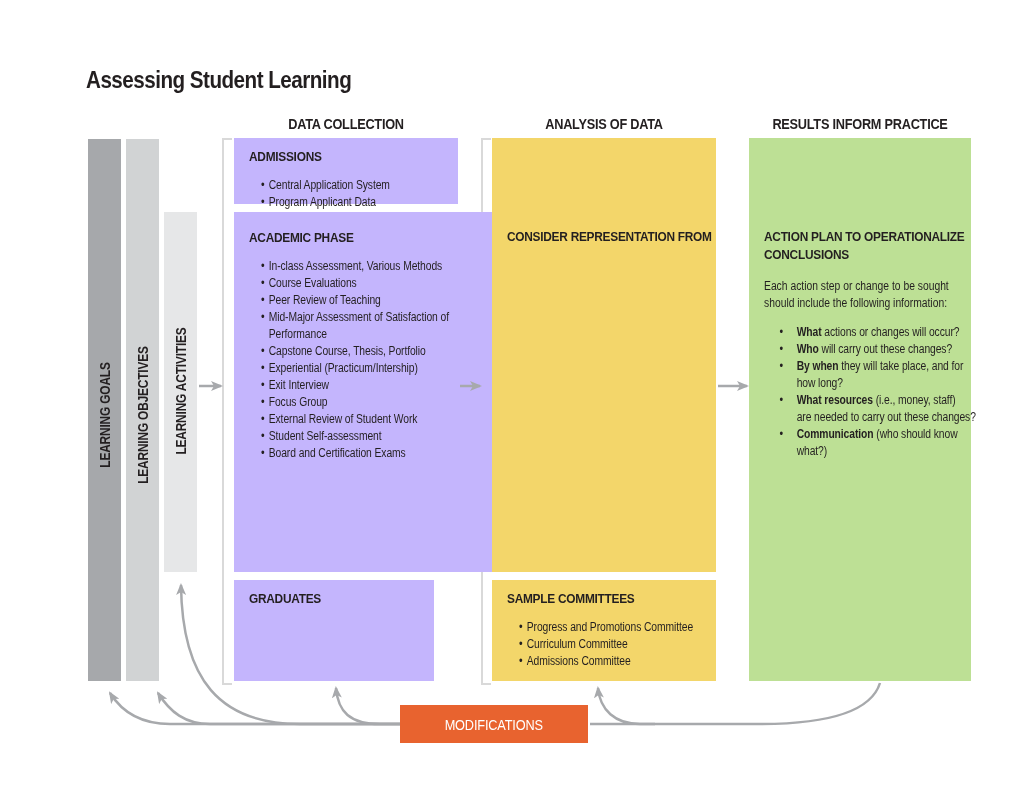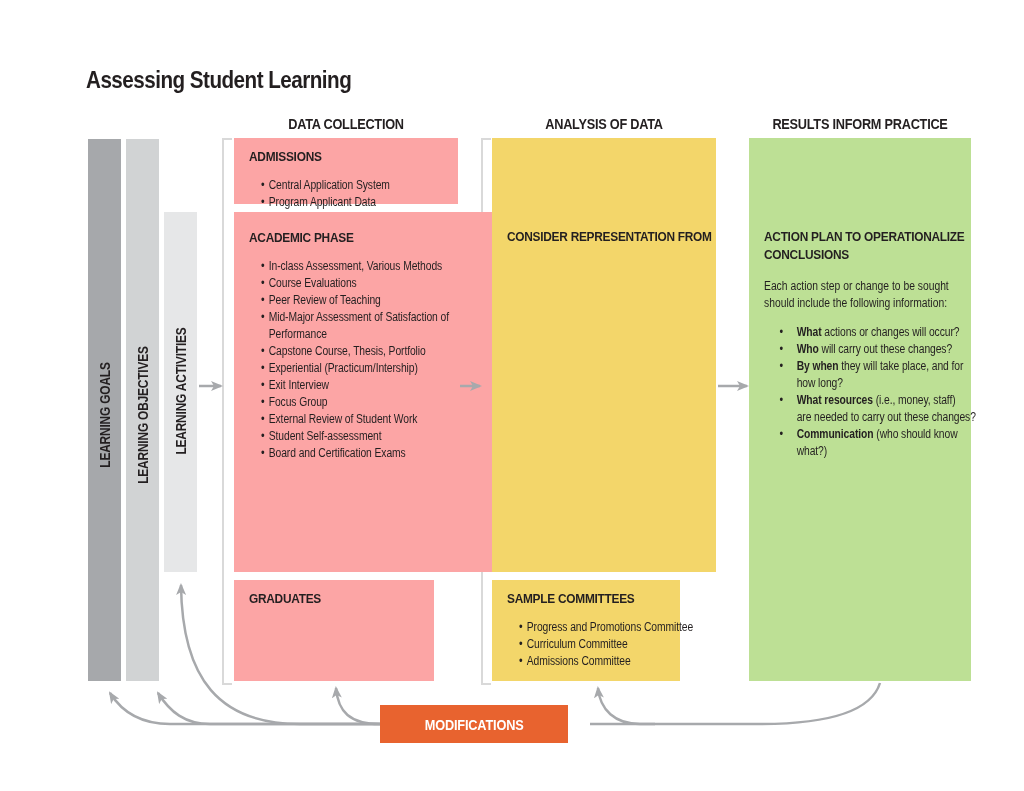--- a/index.html
+++ b/index.html
@@ -13,30 +13,30 @@
   .vbar { display:flex; align-items:center; justify-content:center; }
   .vlabel { transform:rotate(-90deg) scaleX(0.85); white-space:nowrap; font-size:14px; font-weight:bold;
             letter-spacing:-0.2px; }
   .box { box-sizing:border-box; padding:10px 15px; font-size:12px; line-height:17px; }
   .box .hd { font-size:13.5px; font-weight:bold; letter-spacing:-0.3px; transform:scaleX(0.88);
              transform-origin:left; white-space:nowrap; margin-bottom:1px; }
   .box ul { list-style:none; margin:12px; padding:0; }
   .box li { position:relative; padding-left:9px; transform:scaleX(0.86); transform-origin:left;
             white-space:nowrap; letter-spacing:-0.1px; }
   .box li::before { content:"•"; position:absolute; left:0; }
-  .blue { background:#fca5a5; }
+  .blue { background:#c4b5fd; }
   .yellow { background:#f3d66a; }
   .green { background:#bde095; }
   .bracket { border:2px solid #d9d9d9; border-right:none; width:8px; }
   .green .para { transform:scaleX(0.86); transform-origin:left; white-space:nowrap; font-size:12px; line-height:17px; margin-top:14px; }
   .green ul.act li { padding-left:24px; }
   .green ul.act li::before { left:4px; }
   .green ul.act li .cont { display:block; }
-  .mod-btn { left:380px; top:705px; width:188px; height:38px; background:#e8632f; color:#fff;
-             display:flex; align-items:center; justify-content:center; font-weight:bold; font-size:15px; }
+  .mod-btn { left:400px; top:705px; width:188px; height:38px; background:#e8632f; color:#fff;
+             display:flex; align-items:center; justify-content:center; font-weight:normal; font-size:15px; }
   .mod-btn span { transform:scaleX(0.85); white-space:nowrap; letter-spacing:-0.2px; }
   svg.arrows { position:absolute; left:0; top:0; }
 </style>
 </head>
 <body>
 
 <div class="abs title">Assessing Student Learning</div>
 
 <div class="abs col-head" style="left:234px;width:224px;">DATA COLLECTION</div>
 <div class="abs col-head" style="left:492px;width:224px;">ANALYSIS OF DATA</div>
@@ -82,21 +82,21 @@
 </div>
 
 <div class="abs box blue" style="left:234px;top:580px;width:200px;height:101px;">
   <div class="hd">GRADUATES</div>
 </div>
 
 <div class="abs box yellow" style="left:492px;top:138px;width:224px;height:434px;padding-top:90px;">
   <div class="hd">CONSIDER REPRESENTATION FROM</div>
 </div>
 
-<div class="abs box yellow" style="left:492px;top:580px;width:188px;height:101px;">
+<div class="abs box yellow" style="left:492px;top:580px;width:224px;height:101px;">
   <div class="hd">SAMPLE COMMITTEES</div>
   <ul>
     <li>Progress and Promotions Committee</li>
     <li>Curriculum  Committee</li>
     <li>Admissions Committee</li>
   </ul>
 </div>
 
 <div class="abs box green" style="left:749px;top:138px;width:222px;height:543px;padding-top:90px;">
   <div class="hd" style="line-height:18px;">

